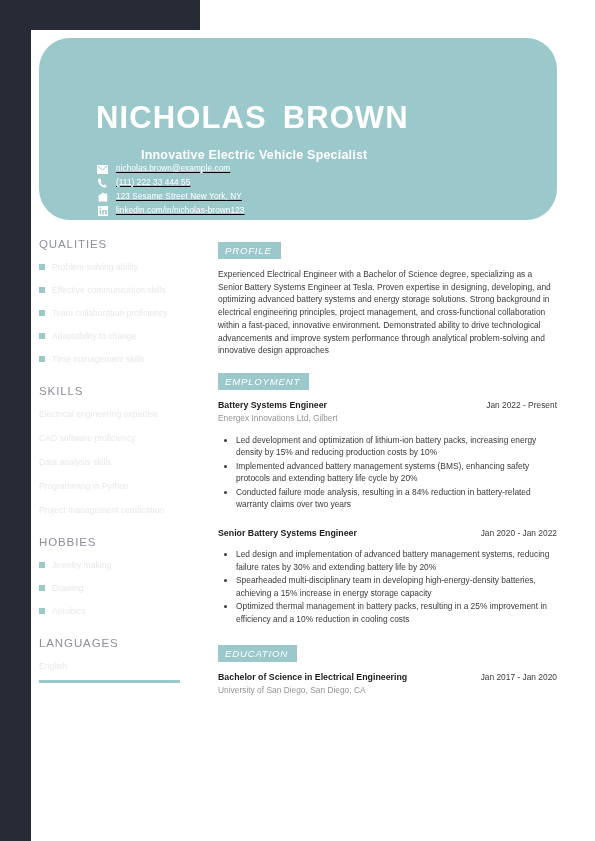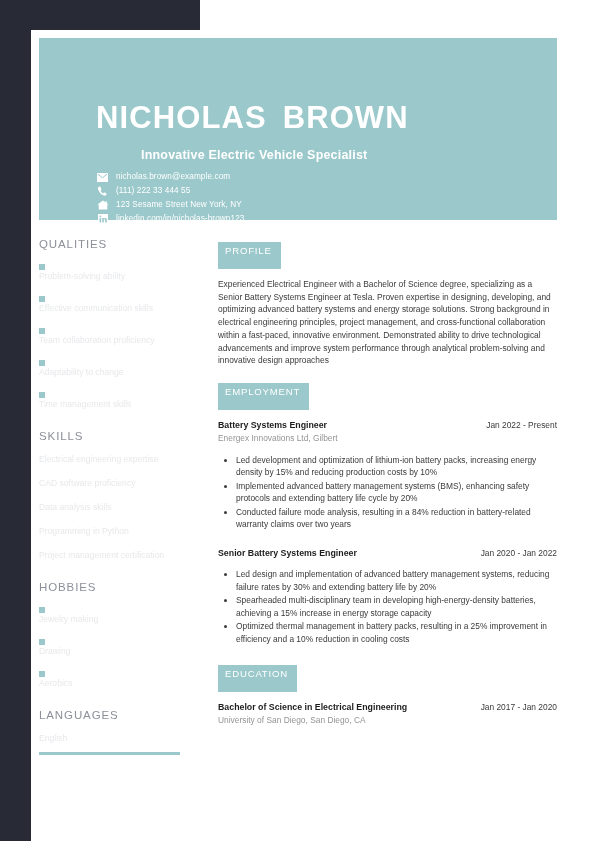--- a/index.html
+++ b/index.html
@@ -36,20 +36,21 @@
     background: #ffffff;
   }
   
   .banner {
     position: absolute;
     left: 39px;
     top: 38px;
     width: 518px;
     height: 182px;
     background: #9bc8ca;
+    border-radius: 31px;
   }
   .name {
     position: absolute;
     left: 57px;
     top: 62px;
     color: #ffffff;
     font-size: 31px;
     font-weight: bold;
     letter-spacing: 1.1px;
     white-space: nowrap;
@@ -61,22 +62,23 @@
     top: 110px;
     color: #ffffff;
     font-size: 12.5px;
     font-weight: bold;
     letter-spacing: 0.2px;
     padding-left: 44px;
   }
   .contact-list {
     position: absolute;
     left: 57px;
-    top: 132px;
+    top: 124px;
     width: 300px;
+    text-decoration: underline;
   }
   .contact-row {
     display: flex;
     align-items: center;
     height: 14px;
     margin-bottom: 0px;
   }
   .contact-icon {
     width: 13px;
     height: 13px;
@@ -111,21 +113,20 @@
   .plain-item {
     color: #e7e8ea;
     font-size: 8.6px;
     line-height: 12px;
     margin-bottom: 12px;
   }
   .bullet-item {
     display: flex;
     align-items: flex-start;
     margin-bottom: 11px;
-    flex-direction: column;
   }
   .sq {
     width: 6px;
     height: 6px;
     background: #9bc8ca;
     flex: 0 0 6px;
     margin-top: 3px;
     margin-right: 7px;
   }
   .bullet-text {
@@ -150,22 +151,23 @@
     left: 218px;
     top: 240px;
     width: 339px;
   }
   .sec-badge {
     display: inline-block;
     background: #9bc8ca;
     color: #ffffff;
     font-size: 9.6px;
     letter-spacing: 0.8px;
-    padding: 3px 9px 13px 7px;
+    padding: 3px 9px 3px 7px;
     margin-bottom: 9px;
+    font-style: italic;
   }
   .profile-text {
     color: #3a3a3a;
     font-size: 8.4px;
     line-height: 12.7px;
     text-align: left;
     margin-bottom: 14px;
   }
   .job { margin-bottom: 4px; }
   .job-head {

